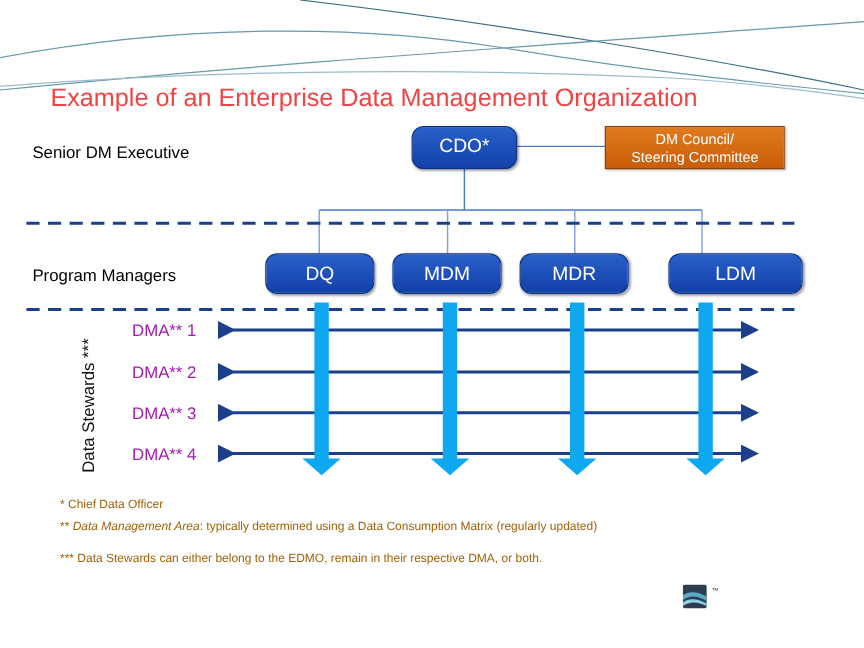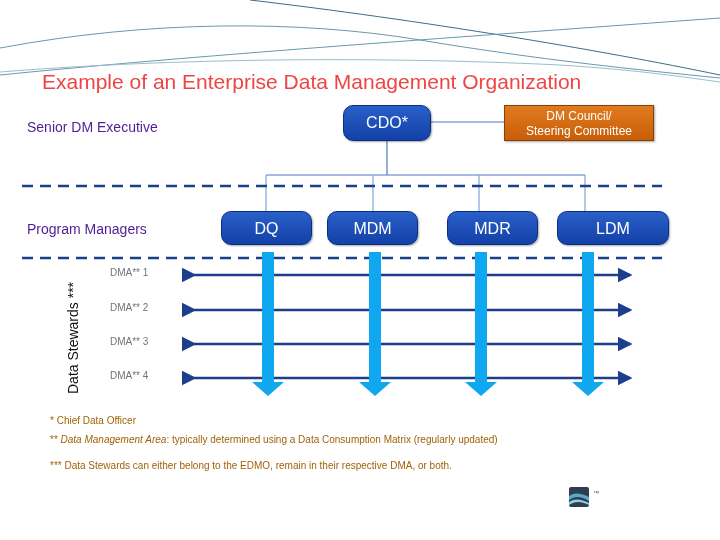--- a/index.html
+++ b/index.html
@@ -1,27 +1,27 @@
 <!DOCTYPE html>
 <html><head>
 <meta charset="utf-8">
 <style>
   html, body { margin:0; padding:0; }
   body { width:720px; height:540px; position:relative; background:#ffffff; overflow:hidden;
          font-family:"Liberation Sans", sans-serif; }
   .abs { position:absolute; }
   .title { left:42px; top:70px; font-size:21px; color:#ef4444; white-space:nowrap; }
-  .row-label { font-size:14px; color:#4c1d95; white-space:nowrap; }
+  .row-label { font-size:14px; color:#000000; white-space:nowrap; }
   .box { position:absolute; color:#fff; text-align:center; box-sizing:border-box;
          background:linear-gradient(#2a5fc9, #1241a8); border:1px solid #0b2f80;
          box-shadow:1px 1px 2px rgba(0,0,0,0.35); }
   .box.small { font-size:16px; line-height:34px;border-radius:10px; }
   .council { background:linear-gradient(#e07a20, #c85e08); border:1px solid #8a3f05;
              font-size:12px; line-height:15px; padding-top:3px; }
-  .dma { font-size:10px; color:#737373; white-space:nowrap; }
+  .dma { font-size:14px; color:#a21caf; white-space:nowrap; }
   .steward { font-size:14px; color:#111; white-space:nowrap; transform:rotate(-90deg); transform-origin:left top; }
   .foot { font-size:10px; color:#a16207; white-space:nowrap; }
   .logo-text { font-size:16px; font-weight:bold; color:#222; white-space:nowrap; letter-spacing:-0.3px; }
 </style>
 </head>
 <body>
 
 <svg class="abs" style="left:0;top:0" width="720" height="110" viewBox="0 0 720 110">
   <path d="M250,0 C420,20 600,50 720,75" stroke="#3c6e86" stroke-width="1" fill="none"></path>
   <path d="M0,48 C150,20 300,20 420,40 C540,60 640,70 720,78" stroke="#6a98ad" stroke-width="1" fill="none"></path>
@@ -53,21 +53,21 @@
   <div>DM Council/</div>
   <div>Steering Committee</div>
 </div>
 
 <div class="box small" style="left:221px;top:211px;width:91px;height:34px;">
   <span>DQ</span>
 </div>
 <div class="box small" style="left:327px;top:211px;width:91px;height:34px;">
   <span>MDM</span>
 </div>
-<div class="box small" style="left:447px;top:211px;width:91px;height:34px;">
+<div class="box small" style="left:433px;top:211px;width:91px;height:34px;">
   <span>MDR</span>
 </div>
 <div class="box small" style="left:539px;top:211px;width:112px;height:34px;margin-left:18px;">
   <span>LDM</span>
 </div>
 <div class="abs" style="left:650px;top:222px;font-size:14px;color:#1f4e9c;">. . .</div>
 
 <svg class="abs" style="left:0;top:0" width="720" height="400">
   <defs>
     <marker id="ah" markerWidth="6" markerHeight="6" refX="5" refY="3" orient="auto">

